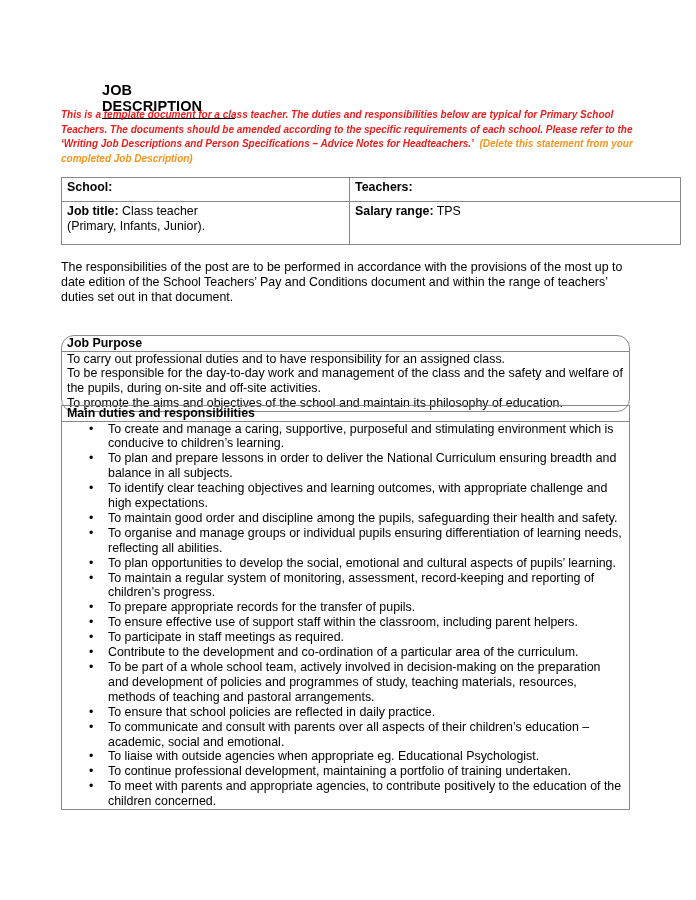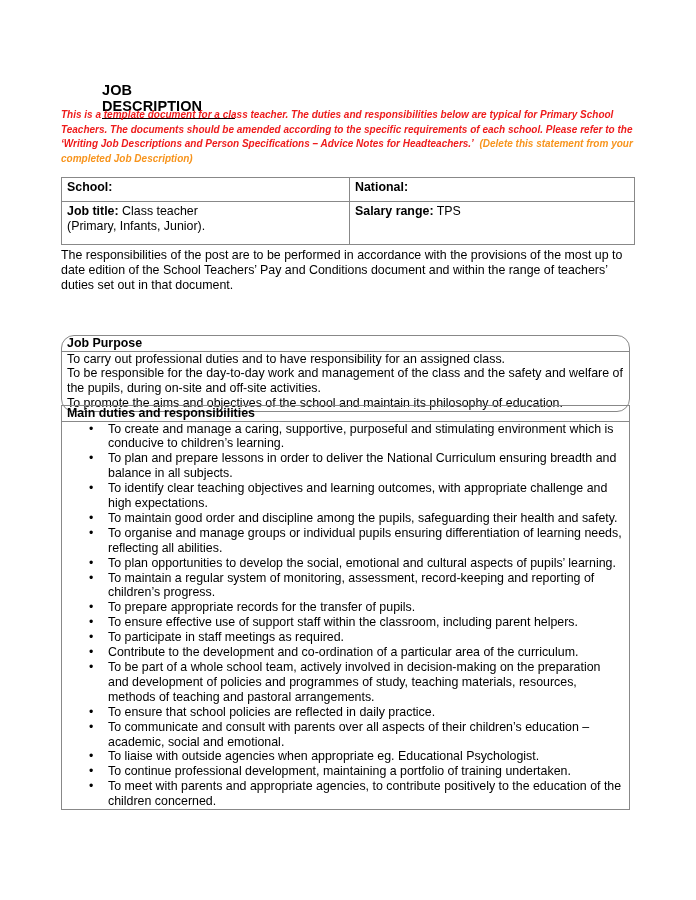--- a/index.html
+++ b/index.html
@@ -4,27 +4,27 @@
 <style>
   html, body { margin: 0; padding: 0; background: #ffffff; }
   body { width: 696px; height: 900px; position: relative; overflow: hidden;
          font-family: "Liberation Sans", sans-serif; color: #000; }
   .page { position: absolute; left: 61px; top: 0; width: 574px; }
   .title { position: absolute; top: 82px; left: 6px; font-size: 14.5px; font-weight: bold;
            padding-bottom: 4px; border-bottom: 1.5px solid #000; width: 133px; letter-spacing: 0.1px; margin-left: 35px; }
   .intro { position: absolute; top: 108px; left: 0; width: 574px; font-size: 10px;
            line-height: 14.7px; font-style: italic; font-weight: bold; color: #ee1c1c; }
   .intro .note { color: #f7941d; }
-  table.info { position: absolute; top: 177px; left: 0; width: 574px; border-collapse: collapse;
+  table.info { position: absolute; top: 177px; left: 0; width: 620px; border-collapse: collapse;
                font-size: 12.4px; border-radius: 6px; }
   table.info td { border: 1px solid #888; vertical-align: top; padding: 2px 5px; }
   table.info tr.r1 td { height: 19px; }
   table.info tr.r2 td { height: 38px; line-height: 15px; margin-left: 28px; }
   table.info td.c1 { width: 277px; }
-  .resp { position: absolute; top: 248px; left: 0; width: 574px; font-size: 12.4px; line-height: 15.2px; }
+  .resp { position: absolute; top: 260px; left: 0; width: 574px; font-size: 12.4px; line-height: 15.2px; }
   .box { position: absolute; left: 0; width: 567px; border: 1px solid #888; font-size: 12.4px; }
   .box .head { font-weight: bold; border-bottom: 1px solid #888; padding: 0 5px; line-height: 14.5px; }
   .box .body { padding: 0 5px; line-height: 14.9px; }
   .purpose { top: 335px; border-radius: 13px; }
   .duties { top: 405px; }
   .duties ul { margin: 0; padding: 0; list-style: none; }
   .duties li { position: relative; padding-left: 46px; line-height: 14.9px; padding-right: 6px; }
   .duties li .bullet { position: absolute; left: 27px; top: 0; }
 </style>
 </head>
@@ -39,21 +39,21 @@
   </div>
 
   <table class="info">
     <tbody>
         <tr class="r1">
       <td class="c1">
         <b>School:</b>
         <span></span>
       </td>
       <td>
-        <b>National:</b>
+        <b>Teachers:</b>
         <span></span>
       </td>
     </tr>
     <tr class="r2">
       <td class="c1">
         <b>Job title:</b>
         <span>Class teacher</span><br>
         <span>(Primary, Infants, Junior).</span>
       </td>
       <td>

